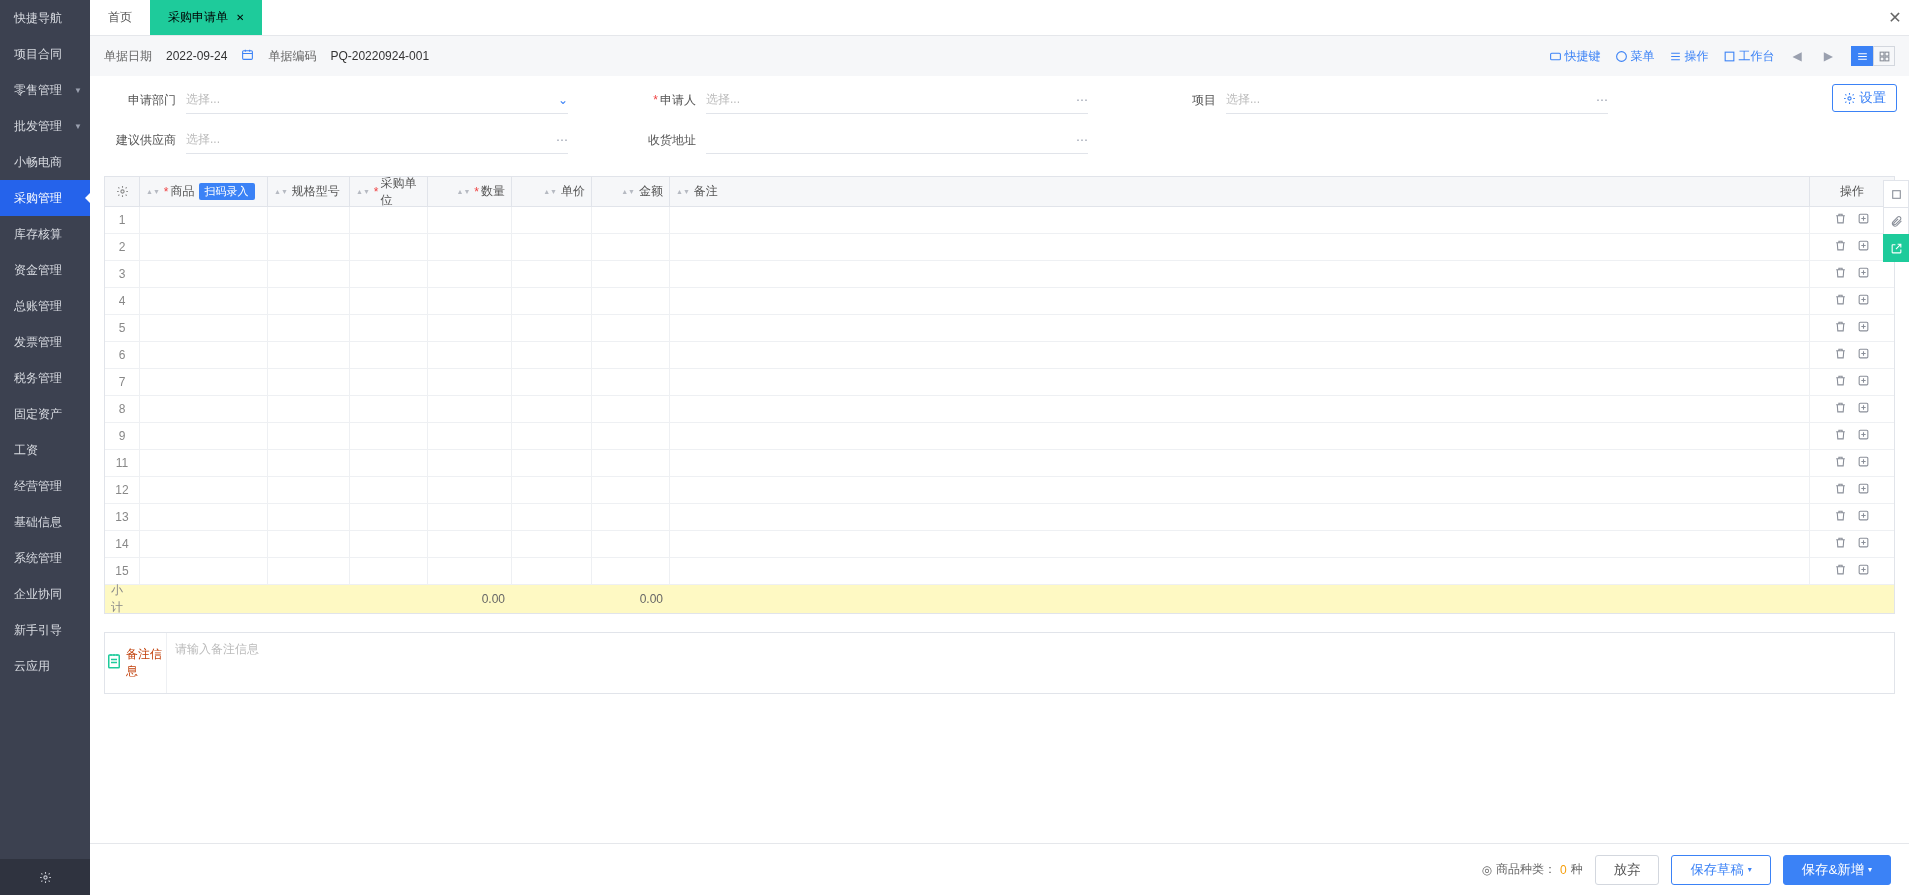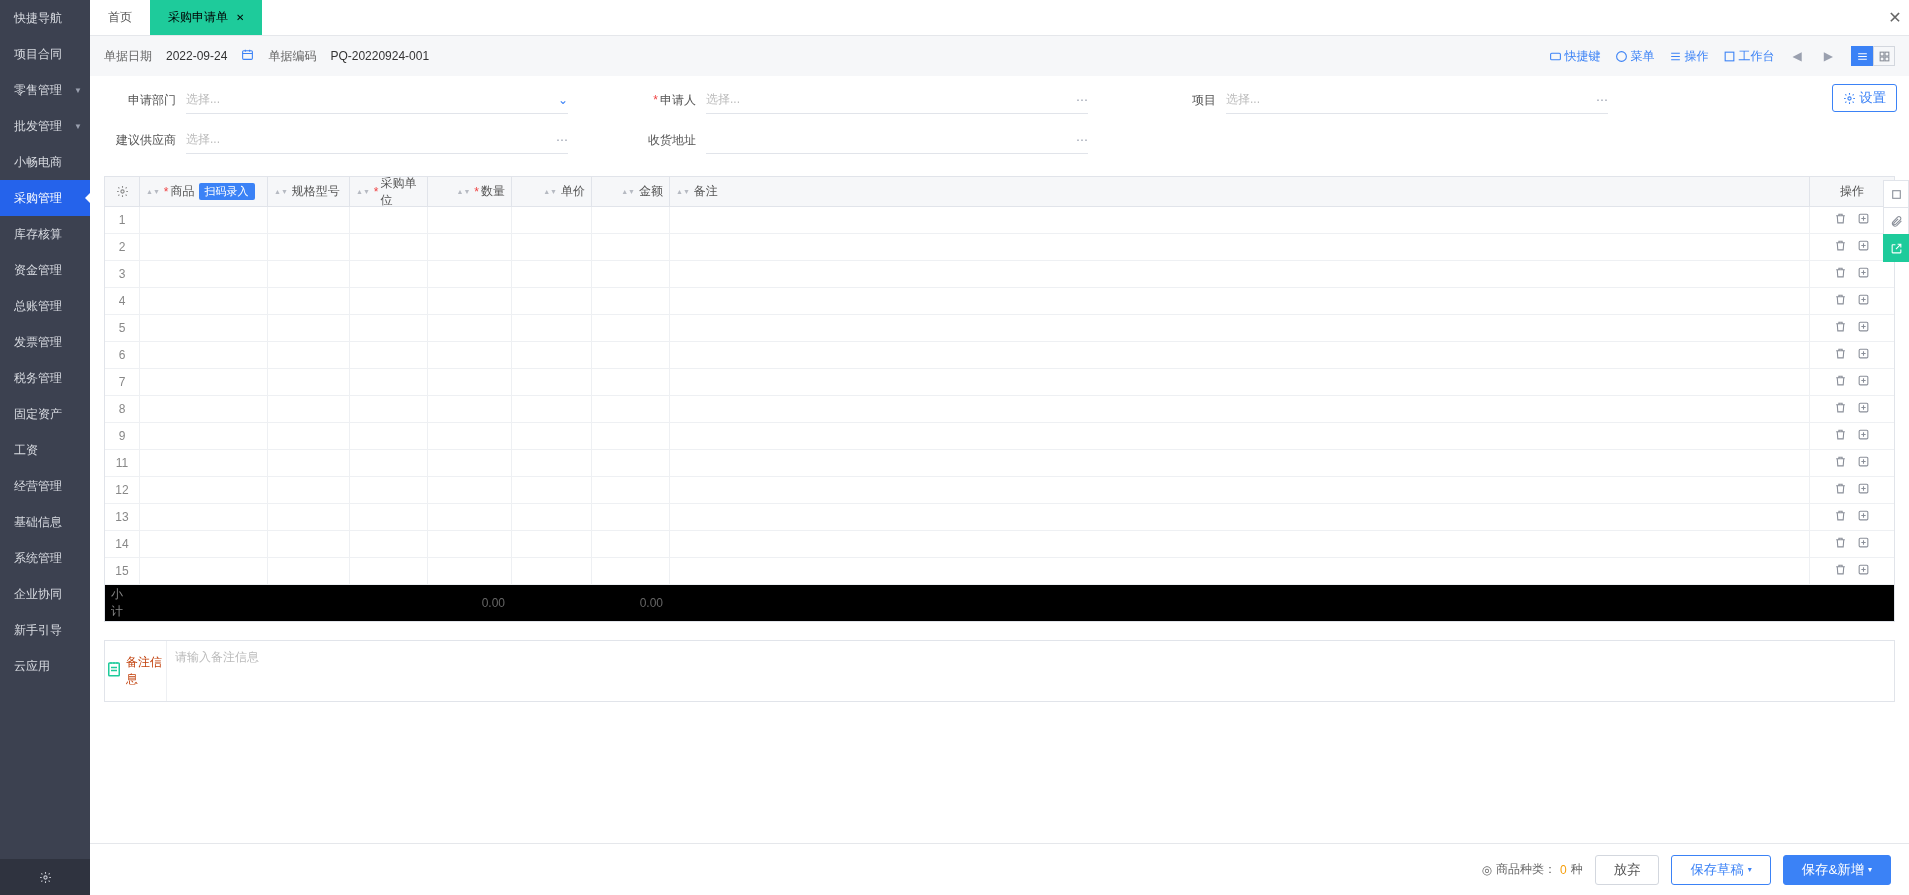--- a/index.html
+++ b/index.html
@@ -68,21 +68,21 @@
 .td-num { width: 35px; justify-content: center; color: #888; }
 .td-prod { flex: 0 0 128px; }
 .td-spec { flex: 0 0 82px; }
 .td-unit { flex: 0 0 78px; }
 .td-qty { flex: 0 0 84px; justify-content: flex-end; }
 .td-price { flex: 0 0 80px; justify-content: flex-end; }
 .td-amount { flex: 0 0 78px; justify-content: flex-end; }
 .td-remark { flex: 1; }
 .td-action { flex: 0 0 84px; justify-content: center; gap: 10px; border-right: none; color: #8a8f99; }
 .td-action span { cursor: pointer; }
-.table-sum { display: flex; height: 36px; background: #000000; }
+.table-sum { display: flex; height: 28px; background: #fef9c3; }
 .table-sum .td { border-right: 1px solid transparent; }
 
 
 .remarks-box { margin: 18px 14px 0; display: flex; border: 1px solid #e1e4ea; height: 62px; }
 .remarks-left { width: 62px; background: #fff; display: flex; flex-direction: row; align-items: center; justify-content: center; border-right: 1px solid #eef0f3; color: #c2410c; gap: 3px; }
 .remarks-left .ricon { color: #1ecb9b; font-size: 18px; }
 .remarks-input { flex: 1; border: none; padding: 8px; resize: none; outline: none; font-family: inherit; color: #555; font-size: 12px; }
 .remarks-input::placeholder { color: #bbb; }
 
 

